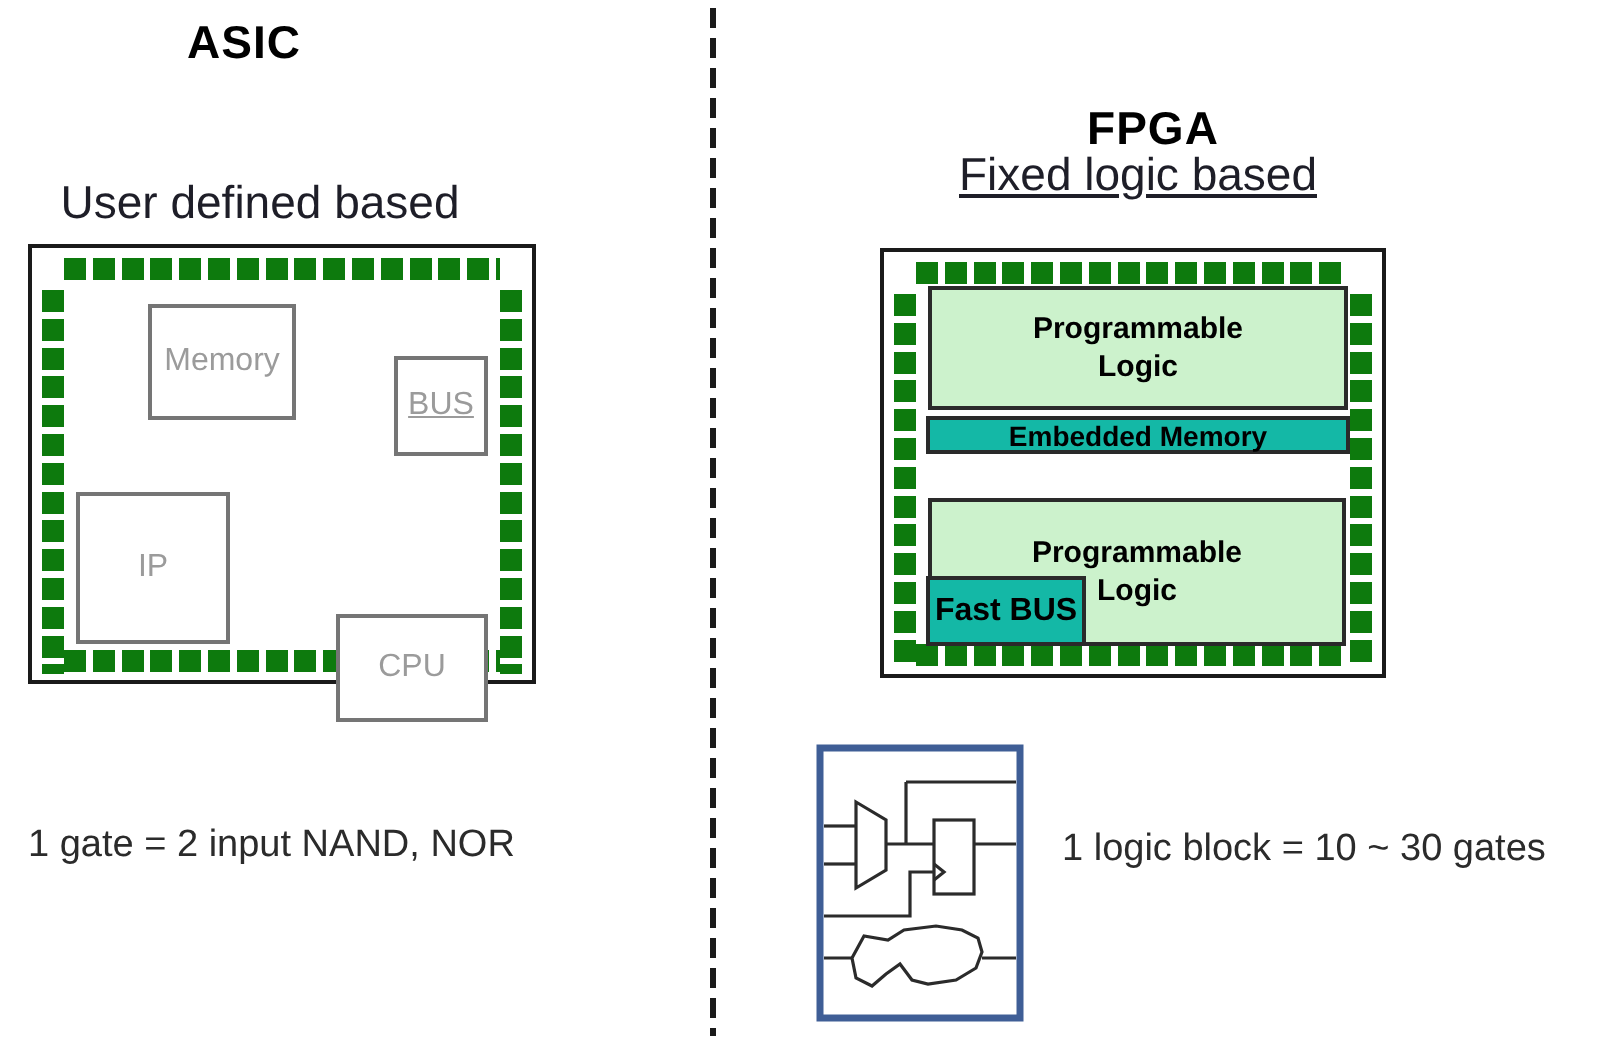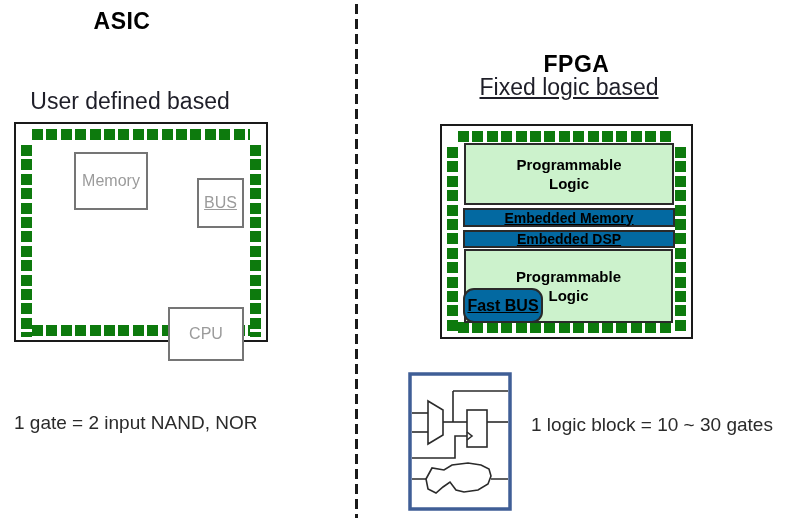--- a/index.html
+++ b/index.html
@@ -33,26 +33,26 @@
   .gbox{border:2px solid #757575;background:#fff;color:#9b9b9b;
     display:flex;align-items:center;justify-content:center;font-size:16px;}
   .box-memory{left:22px;top:28px;width:70px;height:54px;margin-left:36px;}
   .box-bus{left:181px;top:54px;width:43px;height:46px;text-decoration:underline;}
   .box-ip{left:22px;top:122px;width:73px;height:72px;}
   .box-cpu{left:152px;top:146px;width:72px;height:50px;margin-top:37px;}
   
   .fbox{border:2px solid #2a2a2a;display:flex;flex-direction:column;
     align-items:center;justify-content:center;font-weight:700;color:#000;}
   .green{background:#ccf2cc;}
-  .pink{background:#0369a1;text-decoration:underline;}
+  .pink{background:#14b8a6;}
   .box-prog1{left:22px;top:17px;width:206px;height:58px;font-size:15px;line-height:19px;}
   .box-emem{left:21px;top:82px;width:208px;height:15px;font-size:14px;}
   .box-edsp{left:21px;top:104px;width:208px;height:14px;font-size:14px;}
   .box-prog2{left:22px;top:123px;width:205px;height:70px;font-size:15px;line-height:19px;}
-  .box-fastbus{left:21px;top:162px;width:76px;height:31px;font-size:16px;z-index:2;border-radius:11px;}
+  .box-fastbus{left:21px;top:162px;width:76px;height:31px;font-size:16px;z-index:2;}
   
   .logic-svg{left:408px;top:372px;}
   .cap-left{left:14px;top:412px;}
   .cap-right{left:531px;top:414px;}
 </style>
 </head>
 <body>
 
 <div class="canvas">
 
@@ -67,20 +67,23 @@
     <div class="abs pad-h pad-bottom"></div>
     <div class="abs pad-v pad-left"></div>
     <div class="abs pad-v pad-right"></div>
 
     <div class="abs gbox box-memory">
       <span>Memory</span>
     </div>
     <div class="abs gbox box-bus">
       <span>BUS</span>
     </div>
+    <div class="abs gbox box-ip">
+      <span>IP</span>
+    </div>
     <div class="abs gbox box-cpu">
       <span>CPU</span>
     </div>
   </div>
 
   <div class="abs caption cap-left">1 gate = 2 input NAND, NOR</div>
 
   <div class="abs title" style="left:440px;top:8px;width:273px;margin-top:43px;">FPGA</div>
 
   <div class="abs subtitle" style="left:440px;top:74px;width:258px;text-decoration:underline;">Fixed logic based</div>
@@ -93,23 +96,20 @@
 
     <div class="abs fbox green box-prog1">
       <span>Programmable</span>
       <span>Logic</span>
     </div>
 
     <div class="abs fbox pink box-emem">
       <span>Embedded Memory</span>
     </div>
 
-    <div class="abs fbox pink box-edsp">
-      <span>Embedded DSP</span>
-    </div>
 
     <div class="abs fbox green box-prog2">
       <span>Programmable</span>
       <span>Logic</span>
     </div>
 
     <div class="abs fbox pink box-fastbus">
       <span>Fast BUS</span>
     </div>
   </div>

